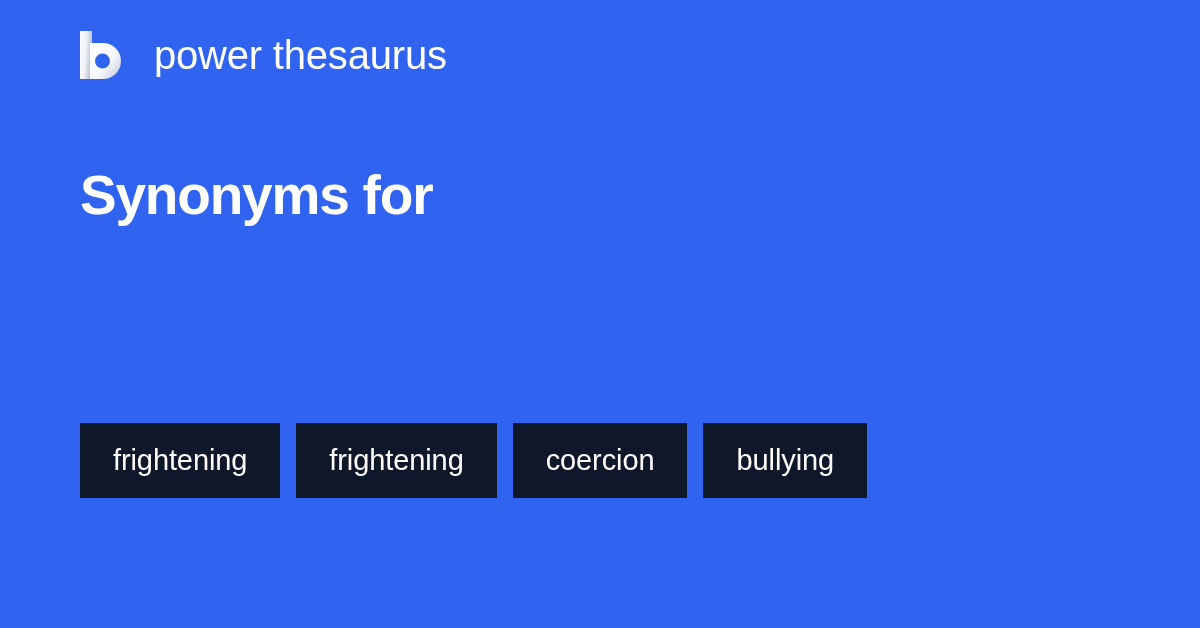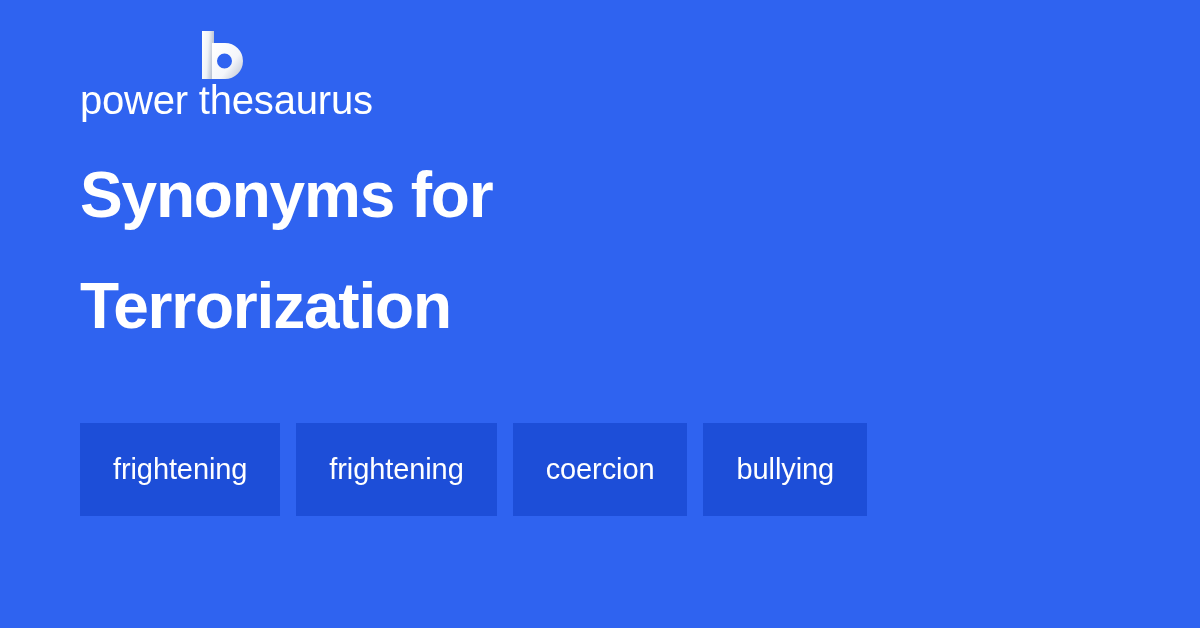--- a/index.html
+++ b/index.html
@@ -25,21 +25,21 @@
     box-sizing: border-box;
   }
 
   
   .brand {
     position: absolute;
     left: 80px;
     top: 30px;
     display: flex;
     align-items: center;
-    flex-direction: column;
+    gap: 26px;
   }
 
   .brand-logo {
     width: 48px;
     height: 50px;
     display: block;
     flex: 0 0 auto;
   }
 
   .brand-name {
@@ -51,21 +51,21 @@
     white-space: nowrap;
   }
 
   
   .headline {
     position: absolute;
     left: 80px;
     top: 140px;
     width: 1040px;
     margin: 0;
-    font-size: 64px;
+    font-size: 55px;
     font-weight: 700;
     line-height: 111px;
     letter-spacing: -1.2px;
     color: #ffffff;
   }
 
   .headline-line {
     display: block;
     white-space: nowrap;
   }
@@ -76,27 +76,27 @@
     left: 80px;
     top: 423px;
     width: 1060px;
     display: flex;
     flex-wrap: wrap;
     gap: 20px 16px;
     align-content: flex-start;
   }
 
   .chip {
-    height: 93px;
+    height: 75px;
     box-sizing: border-box;
     display: flex;
     align-items: center;
     justify-content: center;
     padding: 0 33px;
-    background: #1d4ed8;
+    background: #0f172a;
     border-radius: 0;
     color: #ffffff;
     font-size: 29px;
     font-weight: 400;
     line-height: 1;
     letter-spacing: -0.1px;
     white-space: nowrap;
     cursor: pointer;
   }
 </style>
@@ -122,21 +122,20 @@
 
       <rect x="0" y="1" width="12" height="48" fill="url(#stemGrad)"></rect>
 
       <path d="M10 13 h13 a18 18 0 0 1 0 36 h-13 z M22.5 23.5 a7.5 7.5 0 1 0 0 15 a7.5 7.5 0 0 0 0 -15 z" fill="url(#bowlGrad)" fill-rule="evenodd"></path>
     </svg>
     <span class="brand-name">power thesaurus</span>
   </div>
 
   <h1 class="headline">
     <span class="headline-line">Synonyms for</span>
-    <span class="headline-line">Terrorization</span>
   </h1>
 
   <div class="chips">
     <span class="chip">frightening</span>
     <span class="chip">frightening</span>
     <span class="chip">coercion</span>
     <span class="chip">bullying</span>
   </div>
 
 </div>

